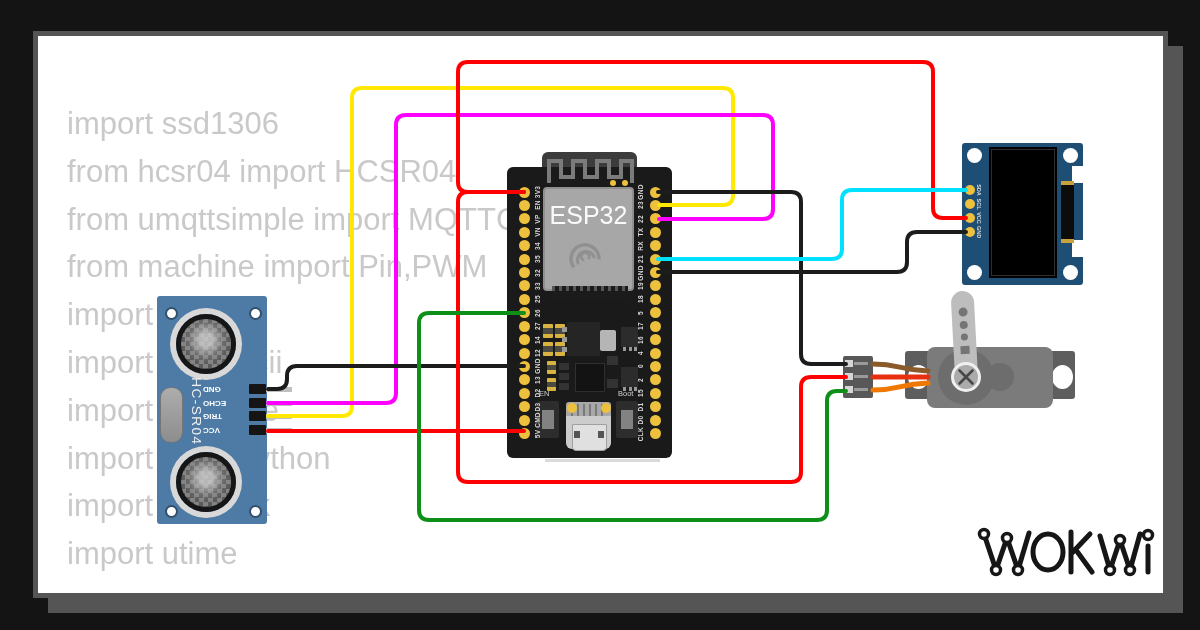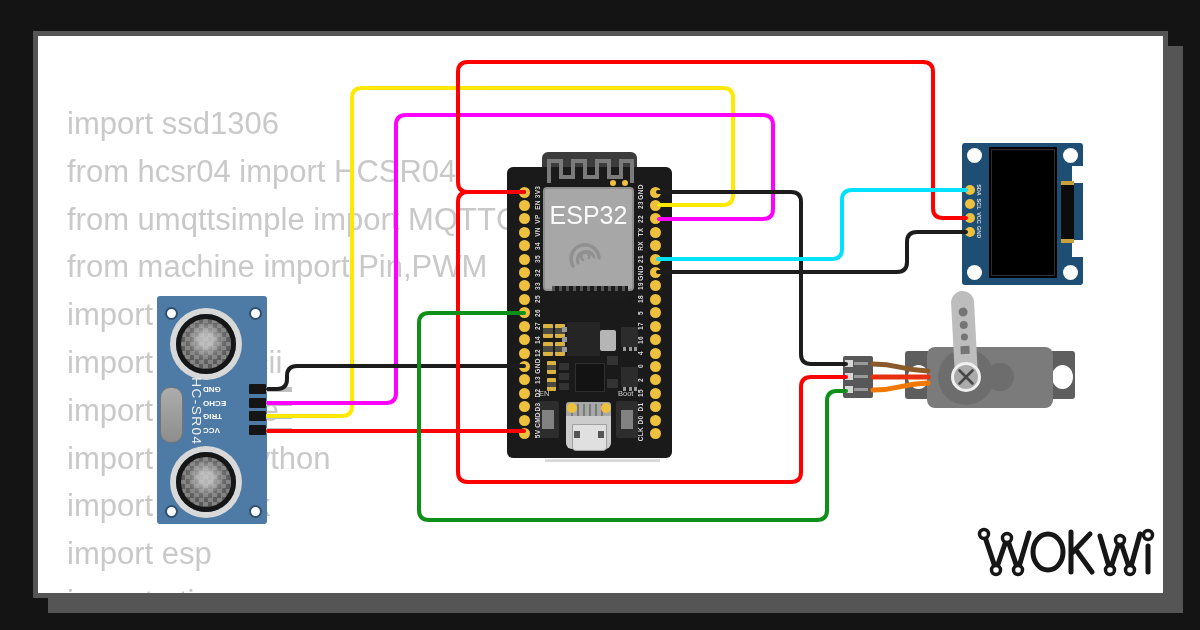--- a/index.html
+++ b/index.html
@@ -93,21 +93,20 @@
       <div class="code" id="code">
           <div class="codeline">import ssd1306</div>
           <div class="codeline">from hcsr04 import HCSR04</div>
           <div class="codeline">from umqttsimple import MQTTClient</div>
           <div class="codeline">from machine import Pin,PWM</div>
           <div class="codeline">import time</div>
           <div class="codeline">import ubinascii</div>
           <div class="codeline">import machine</div>
           <div class="codeline">import micropython</div>
           <div class="codeline">import network</div>
-          <div class="codeline">import esp</div>
           <div class="codeline">import utime</div>
         </div>
     </div>
   </div>
 
   <div class="hboard"></div>
   <div class="hole" style="left:164.5px;top:306.5px;"></div>
   <div class="hole" style="left:248.5px;top:306.5px;"></div>
   <div class="hole" style="left:164.5px;top:504.5px;"></div>
   <div class="hole" style="left:248.5px;top:504.5px;"></div>

